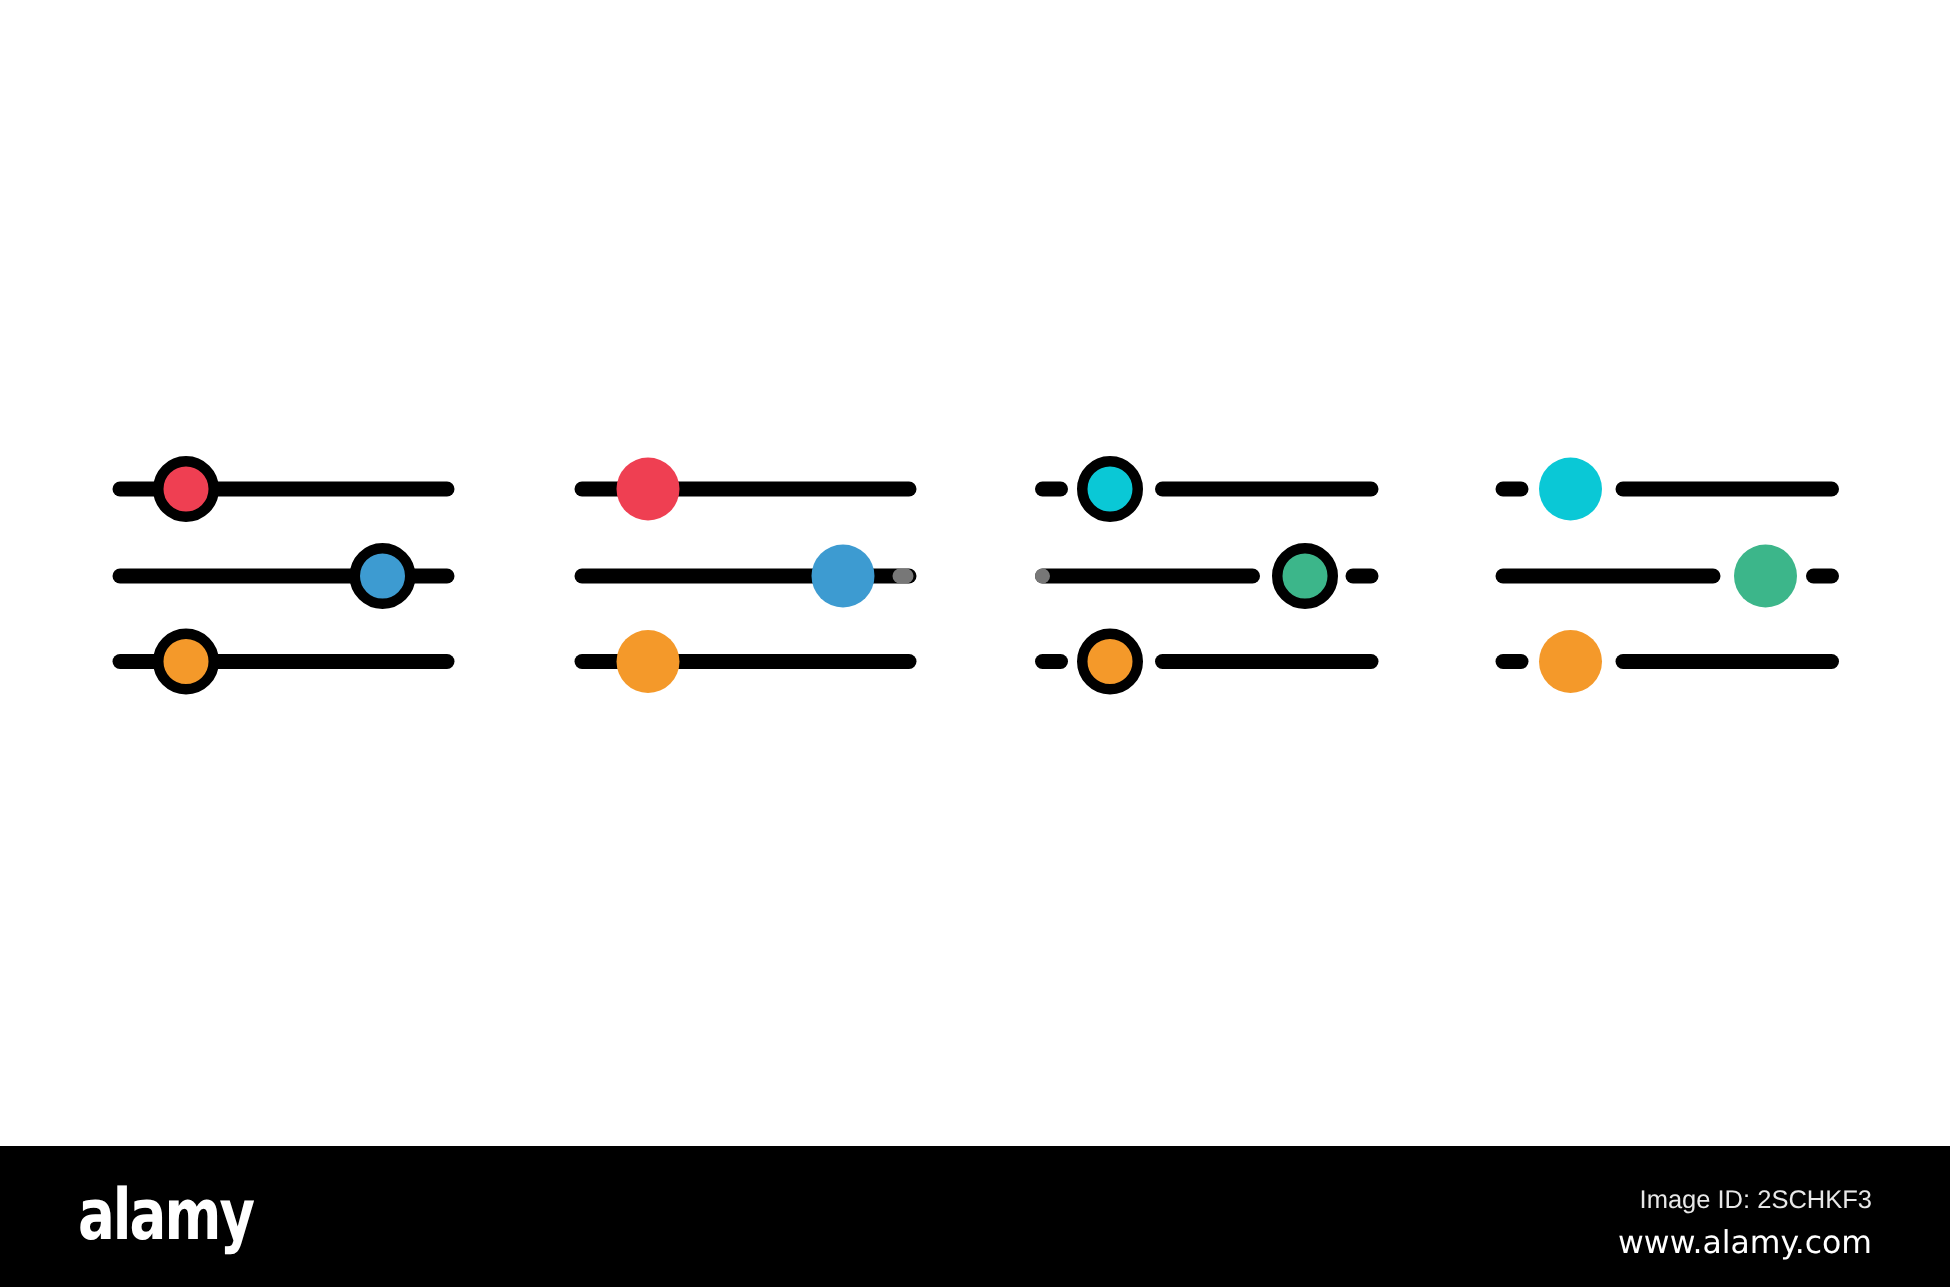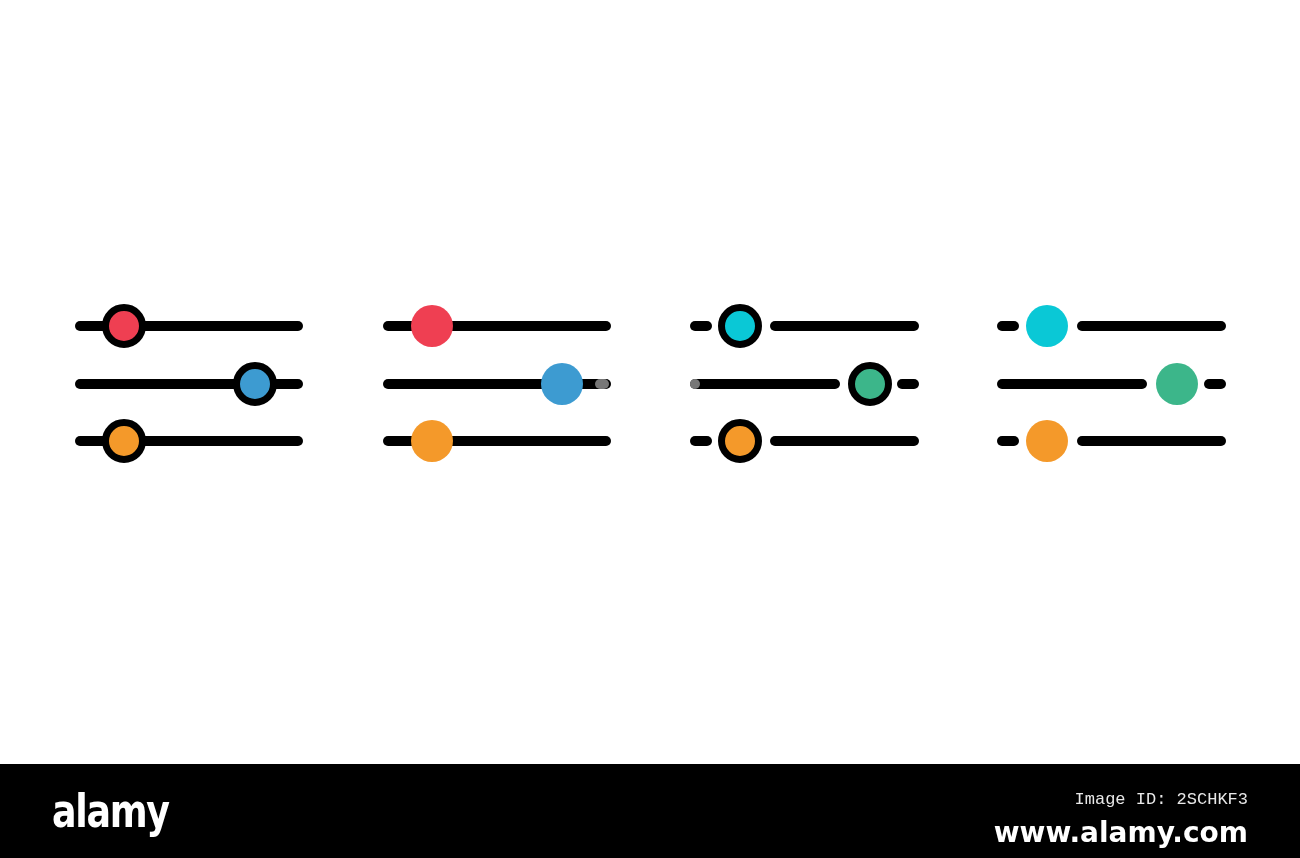--- a/index.html
+++ b/index.html
@@ -80,33 +80,33 @@
     font-stretch: condensed;
     transform: scaleX(0.86);
     transform-origin: left center;
   }
 
   #wm-image-id {
     position: absolute;
     right: 52px;
     top: 26px;
     color: #e8e8e8;
-    font-family: Liberation Mono, monospace;
+    font-family: Liberation Sans, sans-serif;
     font-size: 17px;
     white-space: nowrap;
   }
 
   #wm-url {
     position: absolute;
     right: 52px;
     top: 52px;
     color: #ffffff;
     font-family: "DejaVu Sans", sans-serif;
-    font-weight: 700;
-    font-size: 28px;
+    font-weight: 400;
+    font-size: 21px;
     white-space: nowrap;
   }
 </style>
 </head>
 <body>
 
 <div id="canvas"></div>
 
 <div id="icons-layer">
     <div class="icon-group" style="left: 72px; top: 300px;">

